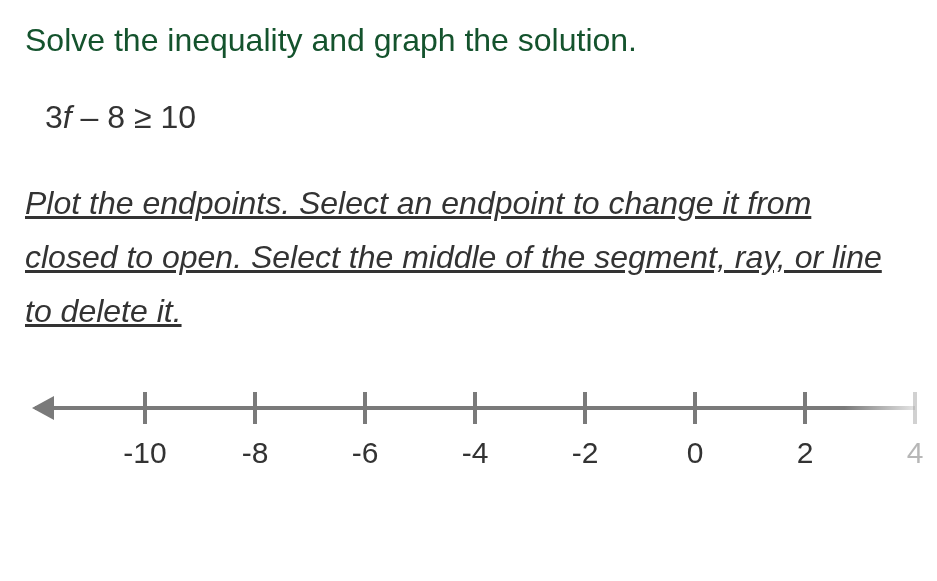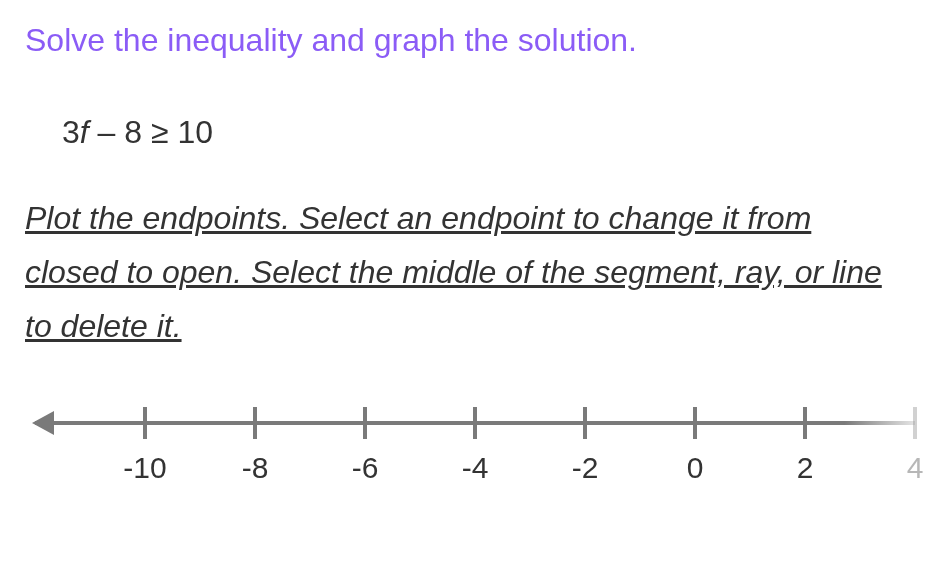--- a/index.html
+++ b/index.html
@@ -11,26 +11,26 @@
       font-family: Verdana, Geneva, sans-serif;
       background: #ffffff;
       width: 937px;
       height: 581px;
       padding: 20px 25px;
       color: #333333;
     }
     .prompt {
       font-size: 32px;
       line-height: 1.3;
-      margin-bottom: 52px;
-      color: #8b5cf6;
+      margin-bottom: 37px;
+      color: #14532d;
     }
     .equation {
       font-size: 32px;
-      margin-left: 37px;
+      margin-left: 20px;
       margin-bottom: 40px;
       color: #333333;
     }
     .equation .var {
       font-style: italic;
     }
     .instructions {
       font-size: 32px;
       font-style: italic;
       line-height: 1.7;

